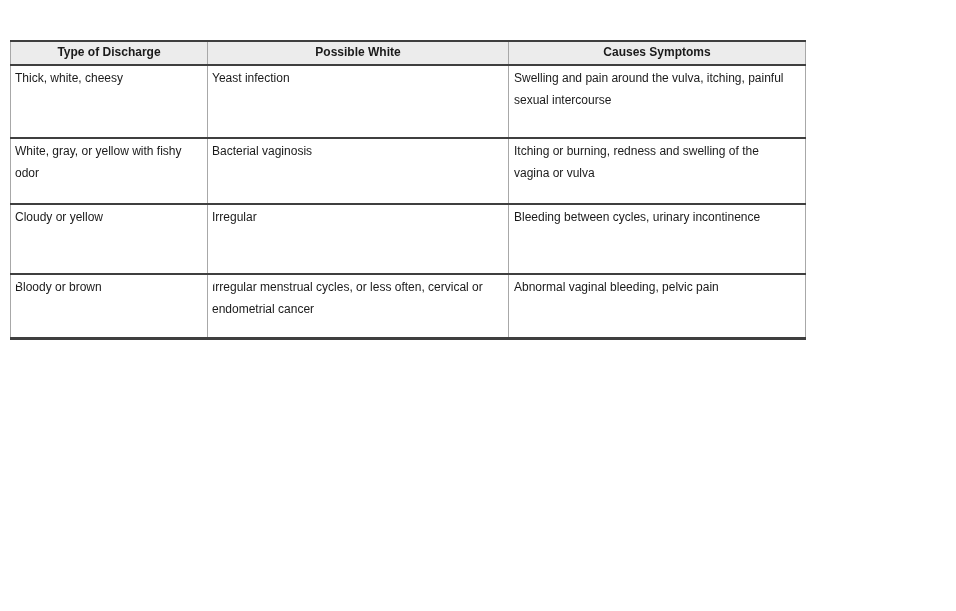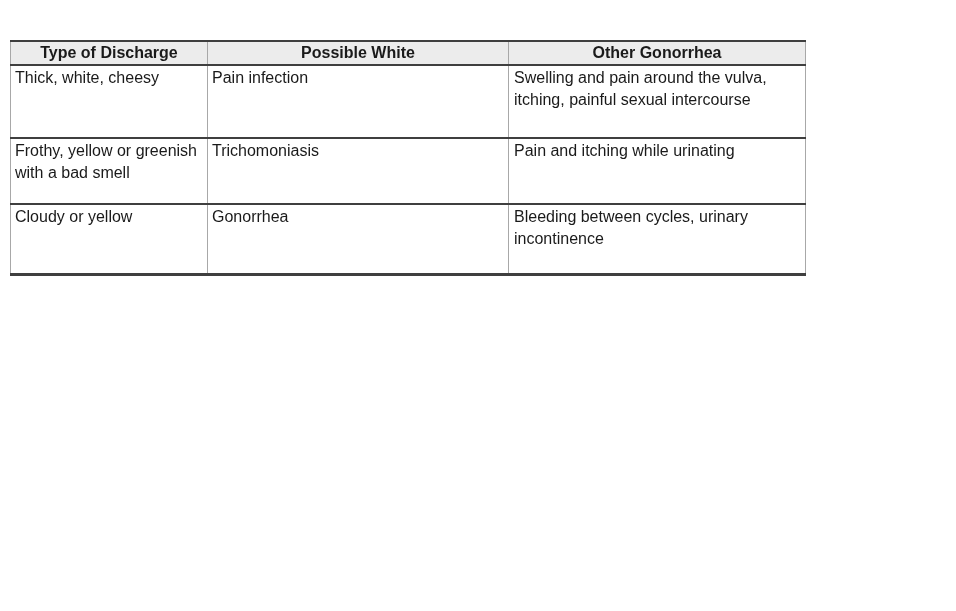--- a/index.html
+++ b/index.html
@@ -18,21 +18,21 @@
   }
   table.discharge-table {
     position: absolute;
     left: 10px;
     top: 40px;
     width: 795px;
     table-layout: fixed;
     border-collapse: collapse;
     border-spacing: 0;
     color: var(--text, #1a1a1a);
-    font-size: 16px;
+    font-size: 12px;
     line-height: 22px;
   }
   table.discharge-table { 
     border-left: 1px solid var(--border-light, #a8a8a8);
     border-right: 1px solid var(--border-light, #a8a8a8);
     border-top: 2px solid var(--border-dark, #3f3f3f);
     border-bottom: 3px solid var(--border-dark, #3f3f3f);
   }
   col.c1 { width: 197px; }
   col.c2 { width: 301px; }
@@ -71,34 +71,39 @@
   <table class="discharge-table">
     <colgroup>
       <col class="c1">
       <col class="c2">
       <col class="c3">
     </colgroup>
     <thead>
       <tr>
         <th>Type of Discharge</th>
         <th>Possible White</th>
-        <th>Other Gonorrhea</th>
+        <th>Causes Symptoms</th>
       </tr>
     </thead>
     <tbody>
       <tr>
         <td>Thick, white, cheesy</td>
-        <td>Pain infection</td>
+        <td>Yeast infection</td>
         <td>Swelling and pain around the vulva, itching, painful sexual intercourse</td>
       </tr>
       <tr>
-        <td>Frothy, yellow or greenish with a bad smell</td>
-        <td>Trichomoniasis</td>
-        <td>Pain and itching while urinating</td>
+        <td>White, gray, or yellow with fishy odor</td>
+        <td>Bacterial vaginosis</td>
+        <td>Itching or burning, redness and swelling of the vagina or vulva</td>
       </tr>
       <tr>
         <td>Cloudy or yellow</td>
-        <td>Gonorrhea</td>
+        <td>Irregular</td>
         <td>Bleeding between cycles, urinary incontinence</td>
+      </tr>
+      <tr>
+        <td>Bloody or brown</td>
+        <td>Irregular menstrual cycles, or less often, cervical or endometrial cancer</td>
+        <td>Abnormal vaginal bleeding, pelvic pain</td>
       </tr>
     </tbody>
   </table>
 </div>
 
 </body></html>

